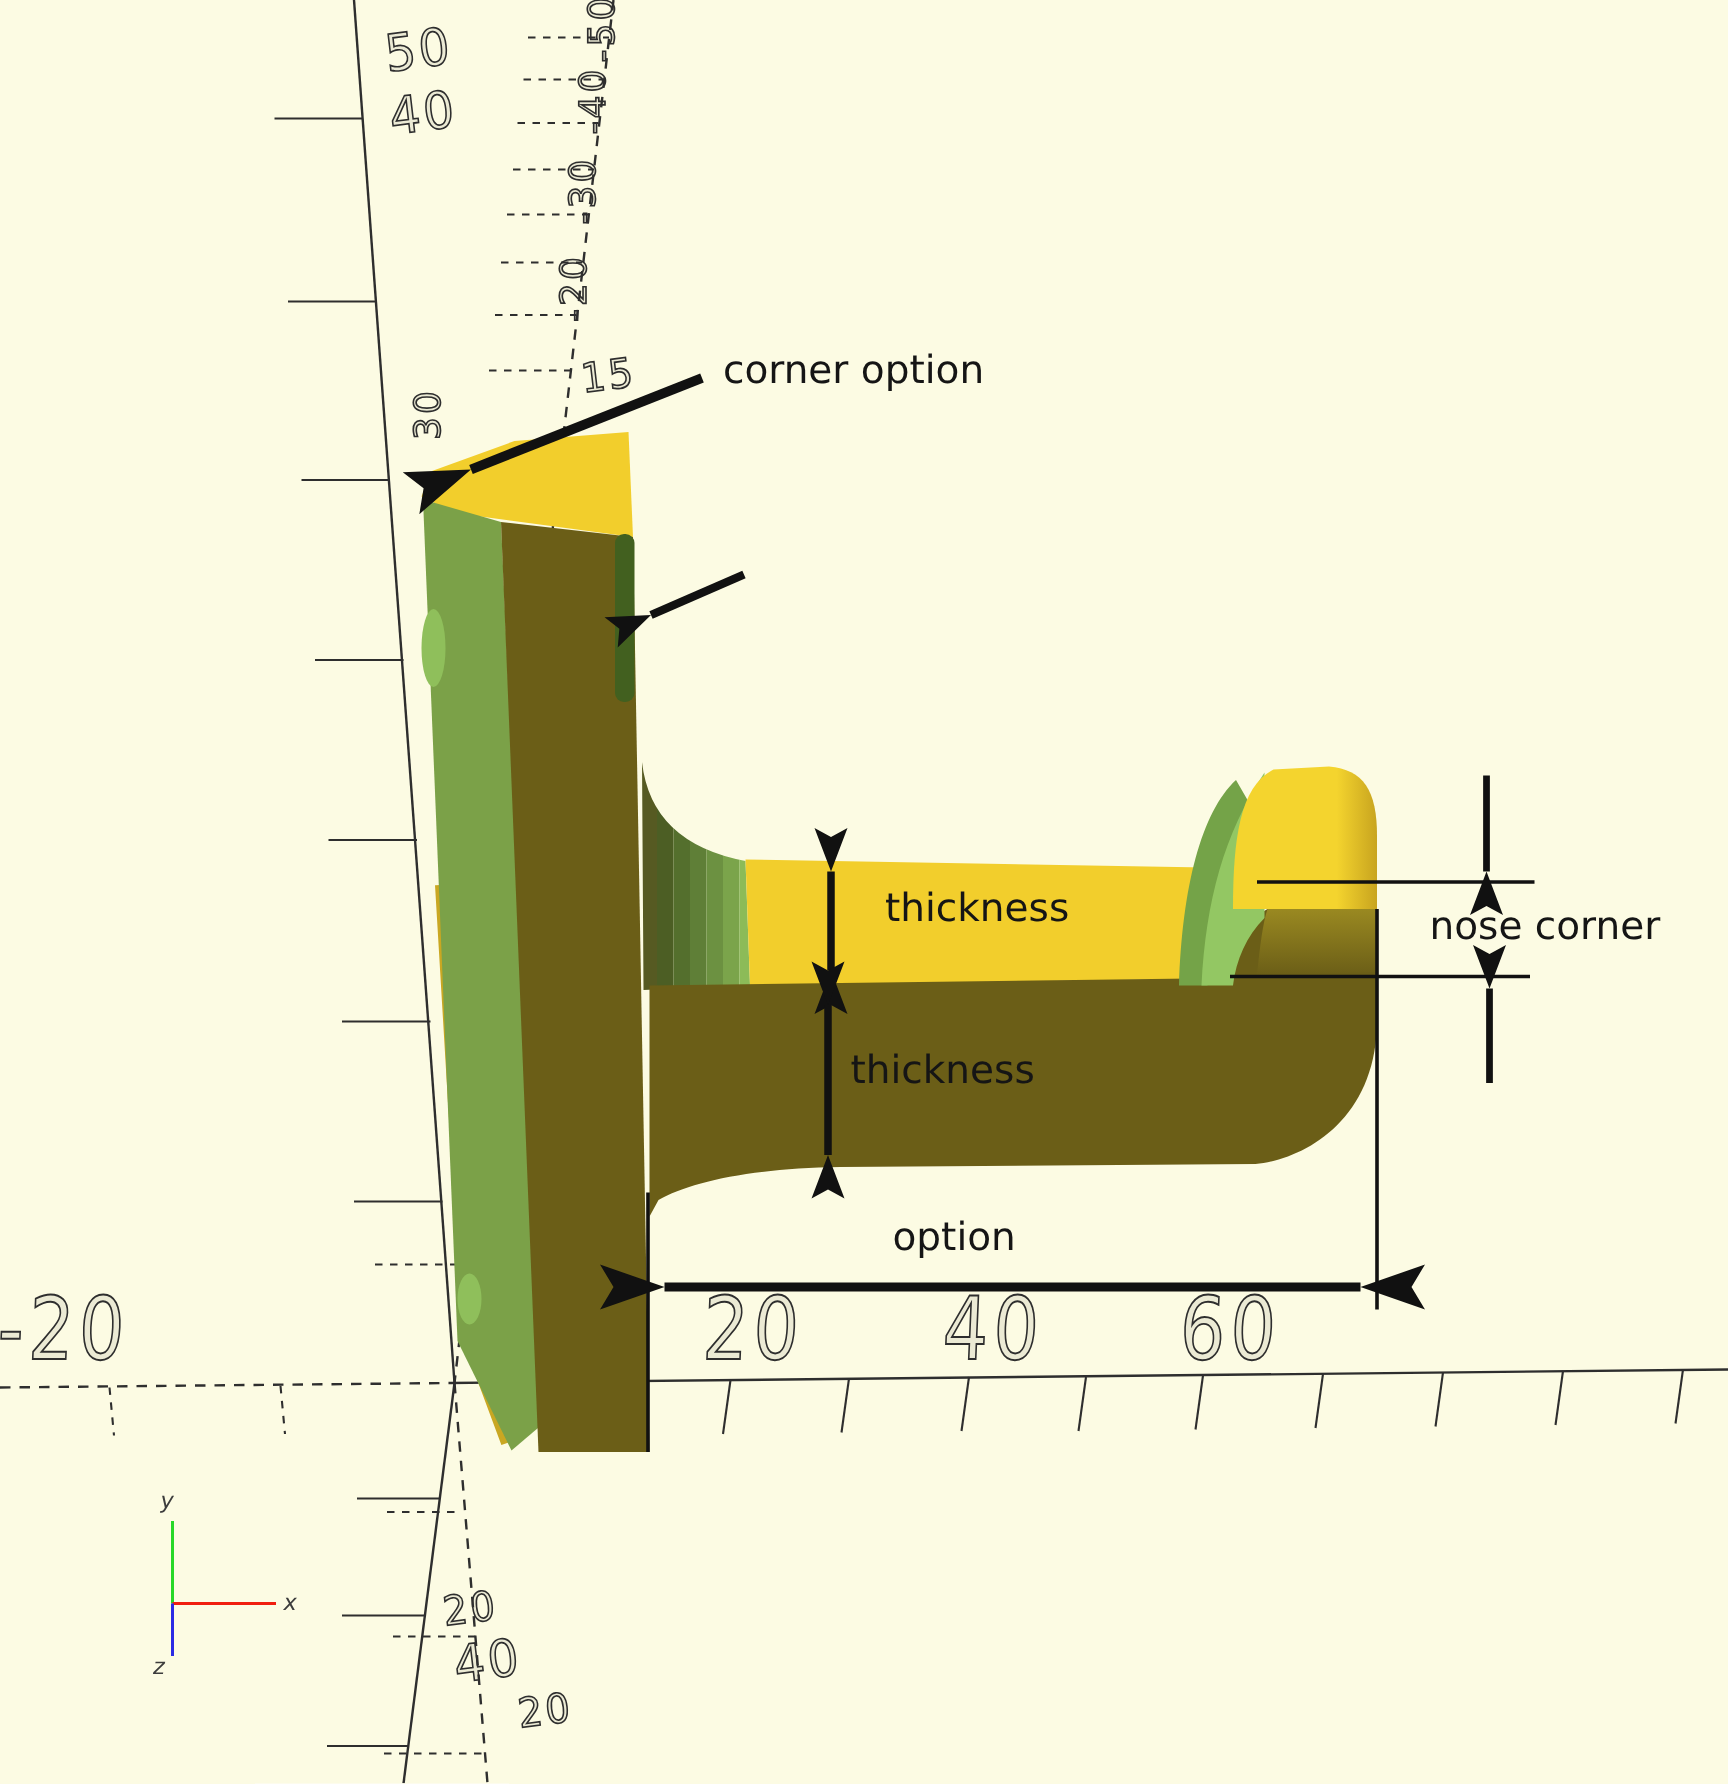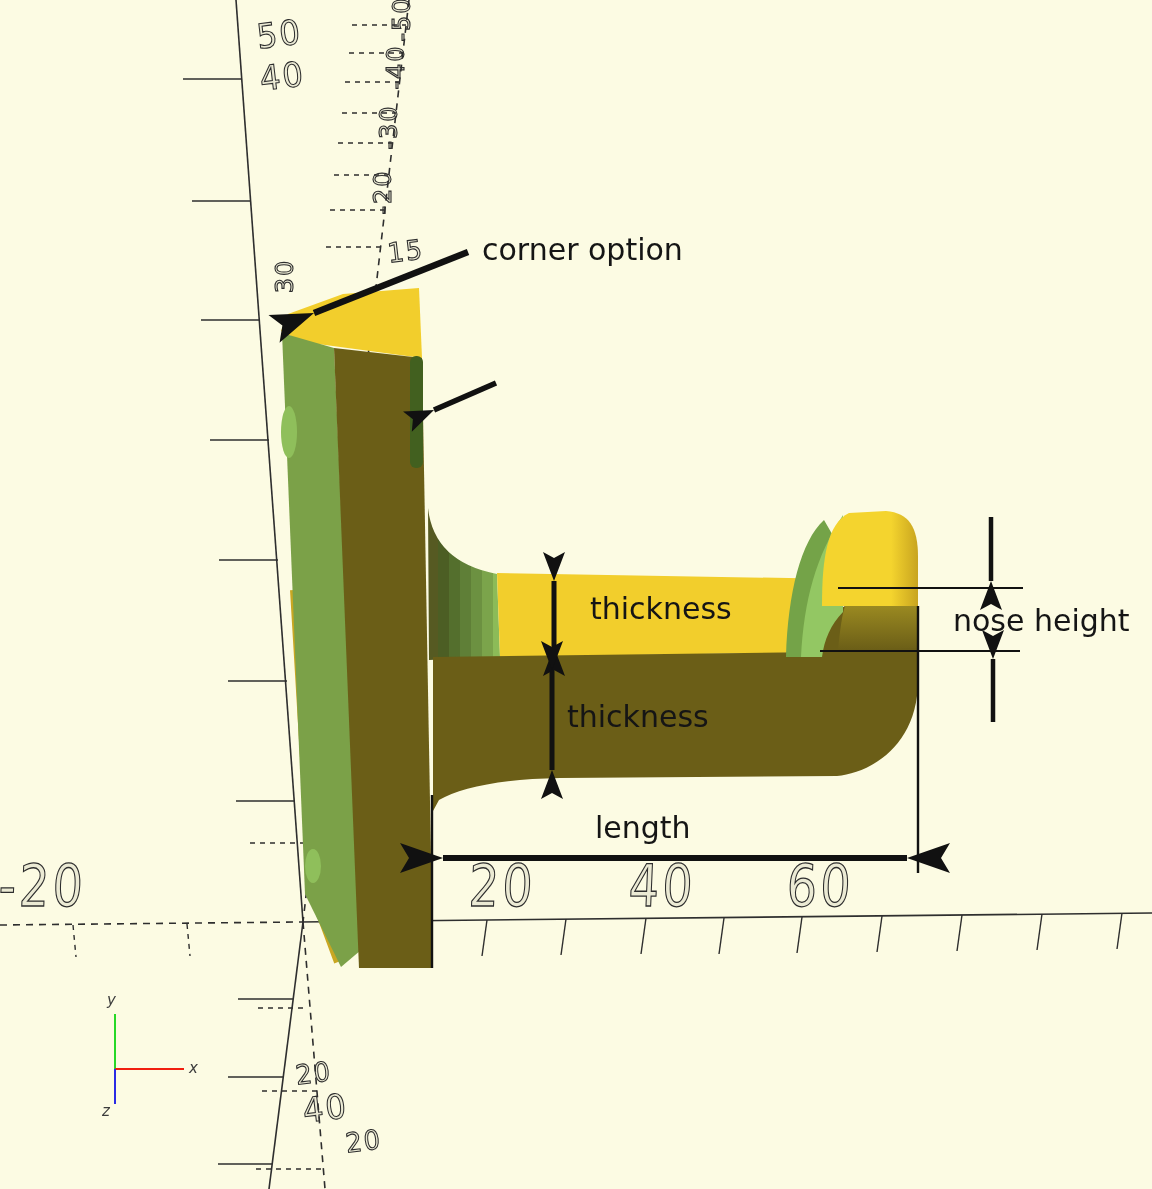--- a/index.html
+++ b/index.html
@@ -23,21 +23,21 @@
     letter-spacing:2px;
     white-space:nowrap;
     font-family:"DejaVu Sans","Liberation Sans",sans-serif;
   }
   .wire-big{font-size:58px;transform:scaleX(.82) skewX(-3deg);transform-origin:left top;letter-spacing:4px;}
   .wire-rot{font-size:24px;transform:rotate(-90deg);transform-origin:center center;-webkit-text-stroke:1.1px #2e2e2e;}
   .wire-med{font-size:34px;transform:scaleX(.95) rotate(-7deg);transform-origin:left top;-webkit-text-stroke:1.1px #2e2e2e;}
   .wire-sm{font-size:27px;transform:scaleX(.95) rotate(-7deg);transform-origin:left top;-webkit-text-stroke:1.1px #2e2e2e;}
   .anno{
     position:absolute;
-    font-size:30px;
+    font-size:26px;
     color:#151515;
     white-space:pre-line;
     line-height:1.35;
   }
   .gizmo-label{
     position:absolute;
     font-size:15px;
     color:#3c3c3c;
     font-style:italic;
   }
@@ -200,21 +200,21 @@
       <path d="M115,1069 L115,1014" stroke="var(--gizmo_y,#27D827)"></path>
       <path d="M115,1069 L184,1069" stroke="var(--gizmo_x,#F01E0F)"></path>
       <path d="M115,1069 L115,1104" stroke="var(--gizmo_z,#2B2BE4)"></path>
     </g>
   </svg>
 
   <div class="layer over">
     <div class="anno" style="left:482px;top:230px">corner option</div>
     <div class="anno" style="left:590px;top:589px">thickness</div>
     <div class="anno" style="left:567px;top:697px">thickness</div>
-    <div class="anno" style="left:953px;top:601px">nose height</div>
-    <div class="anno" style="left:595px;top:808px">length</div>
+    <div class="anno" style="left:953px;top:601px">nose corner</div>
+    <div class="anno" style="left:595px;top:808px">option</div>
 
     <div class="gizmo-label" style="left:107px;top:991px">y</div>
     <div class="gizmo-label" style="left:189px;top:1059px">x</div>
     <div class="gizmo-label" style="left:102px;top:1102px">z</div>
   </div>
 
 </div>
 
 </body></html>

